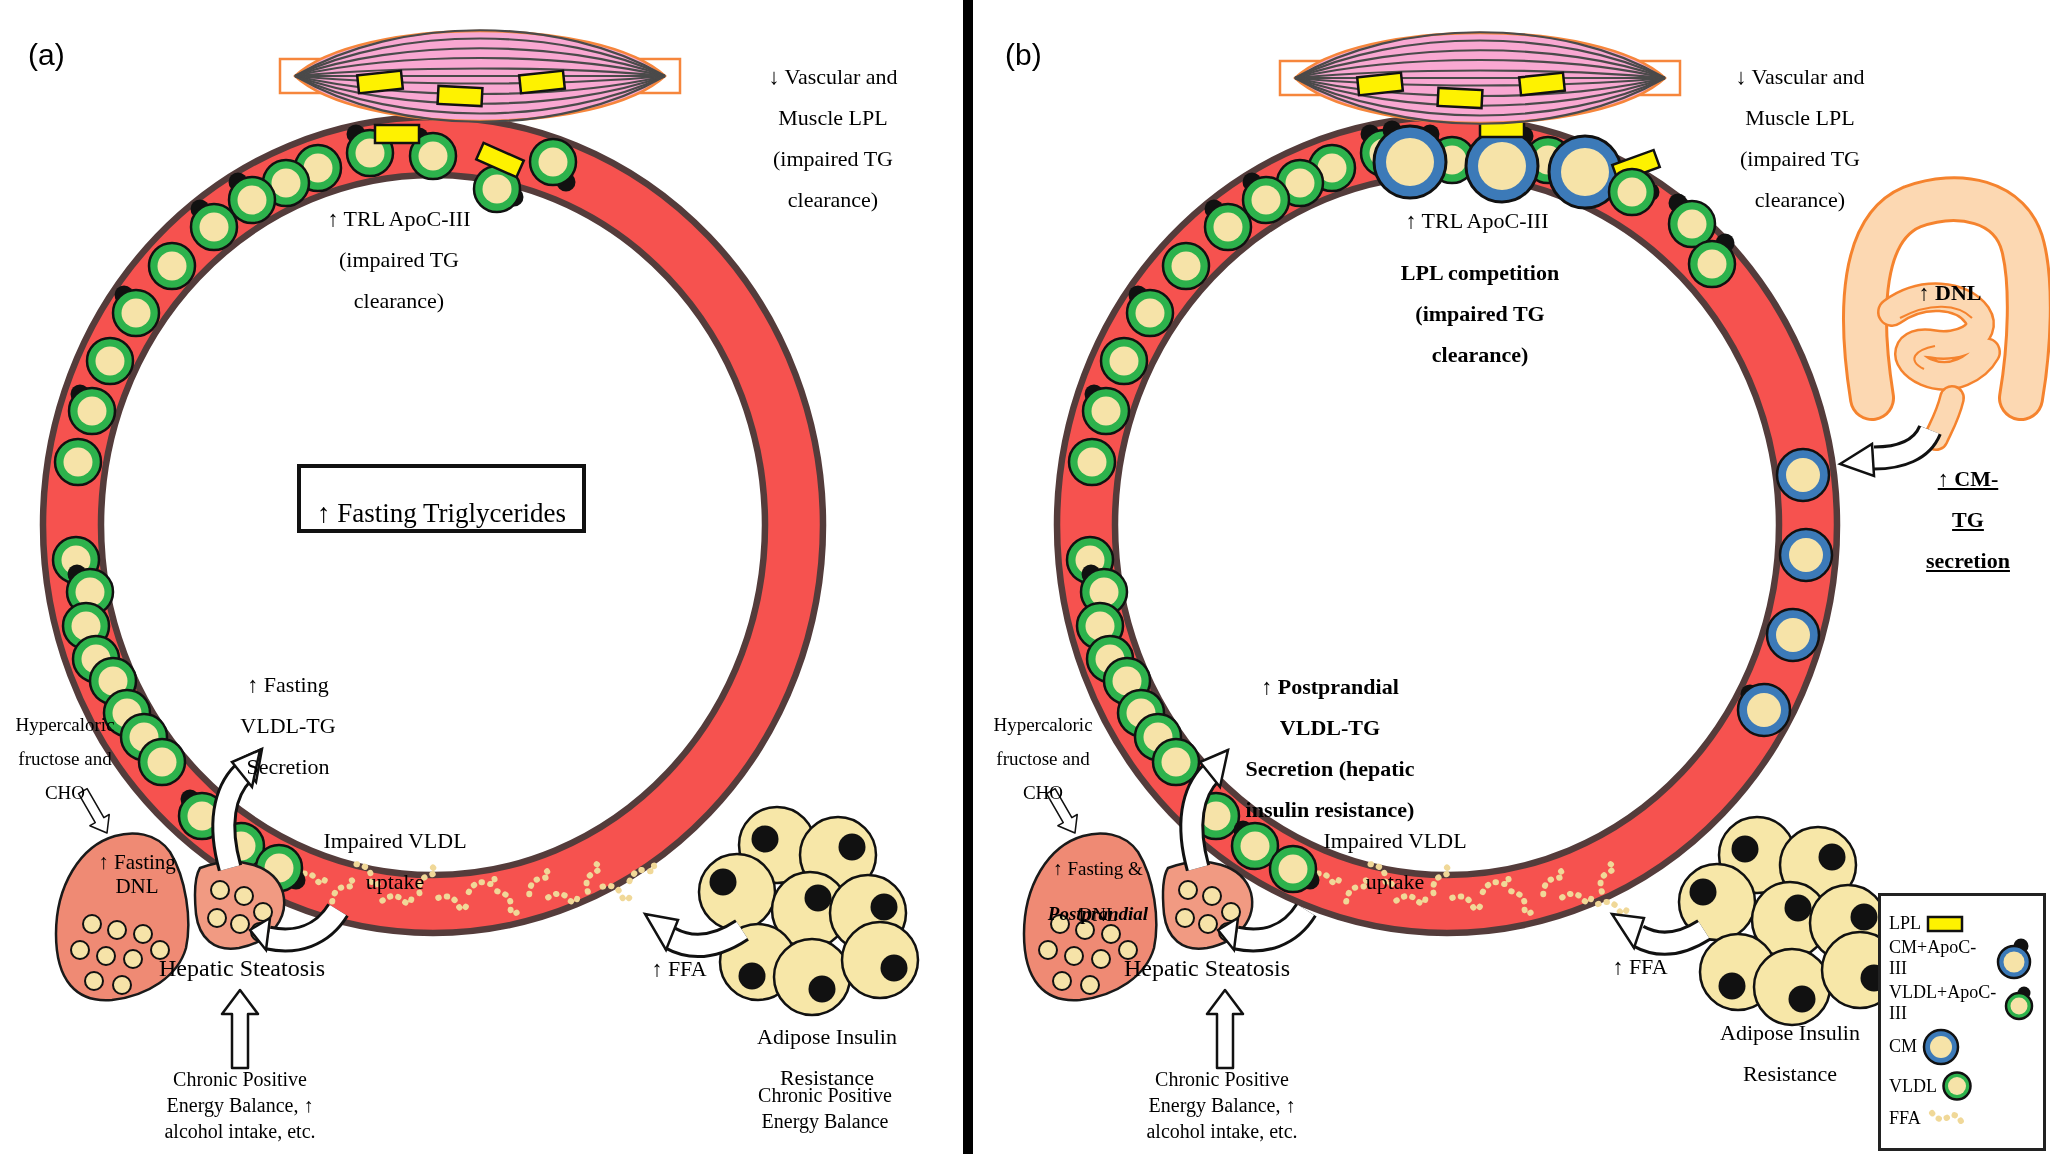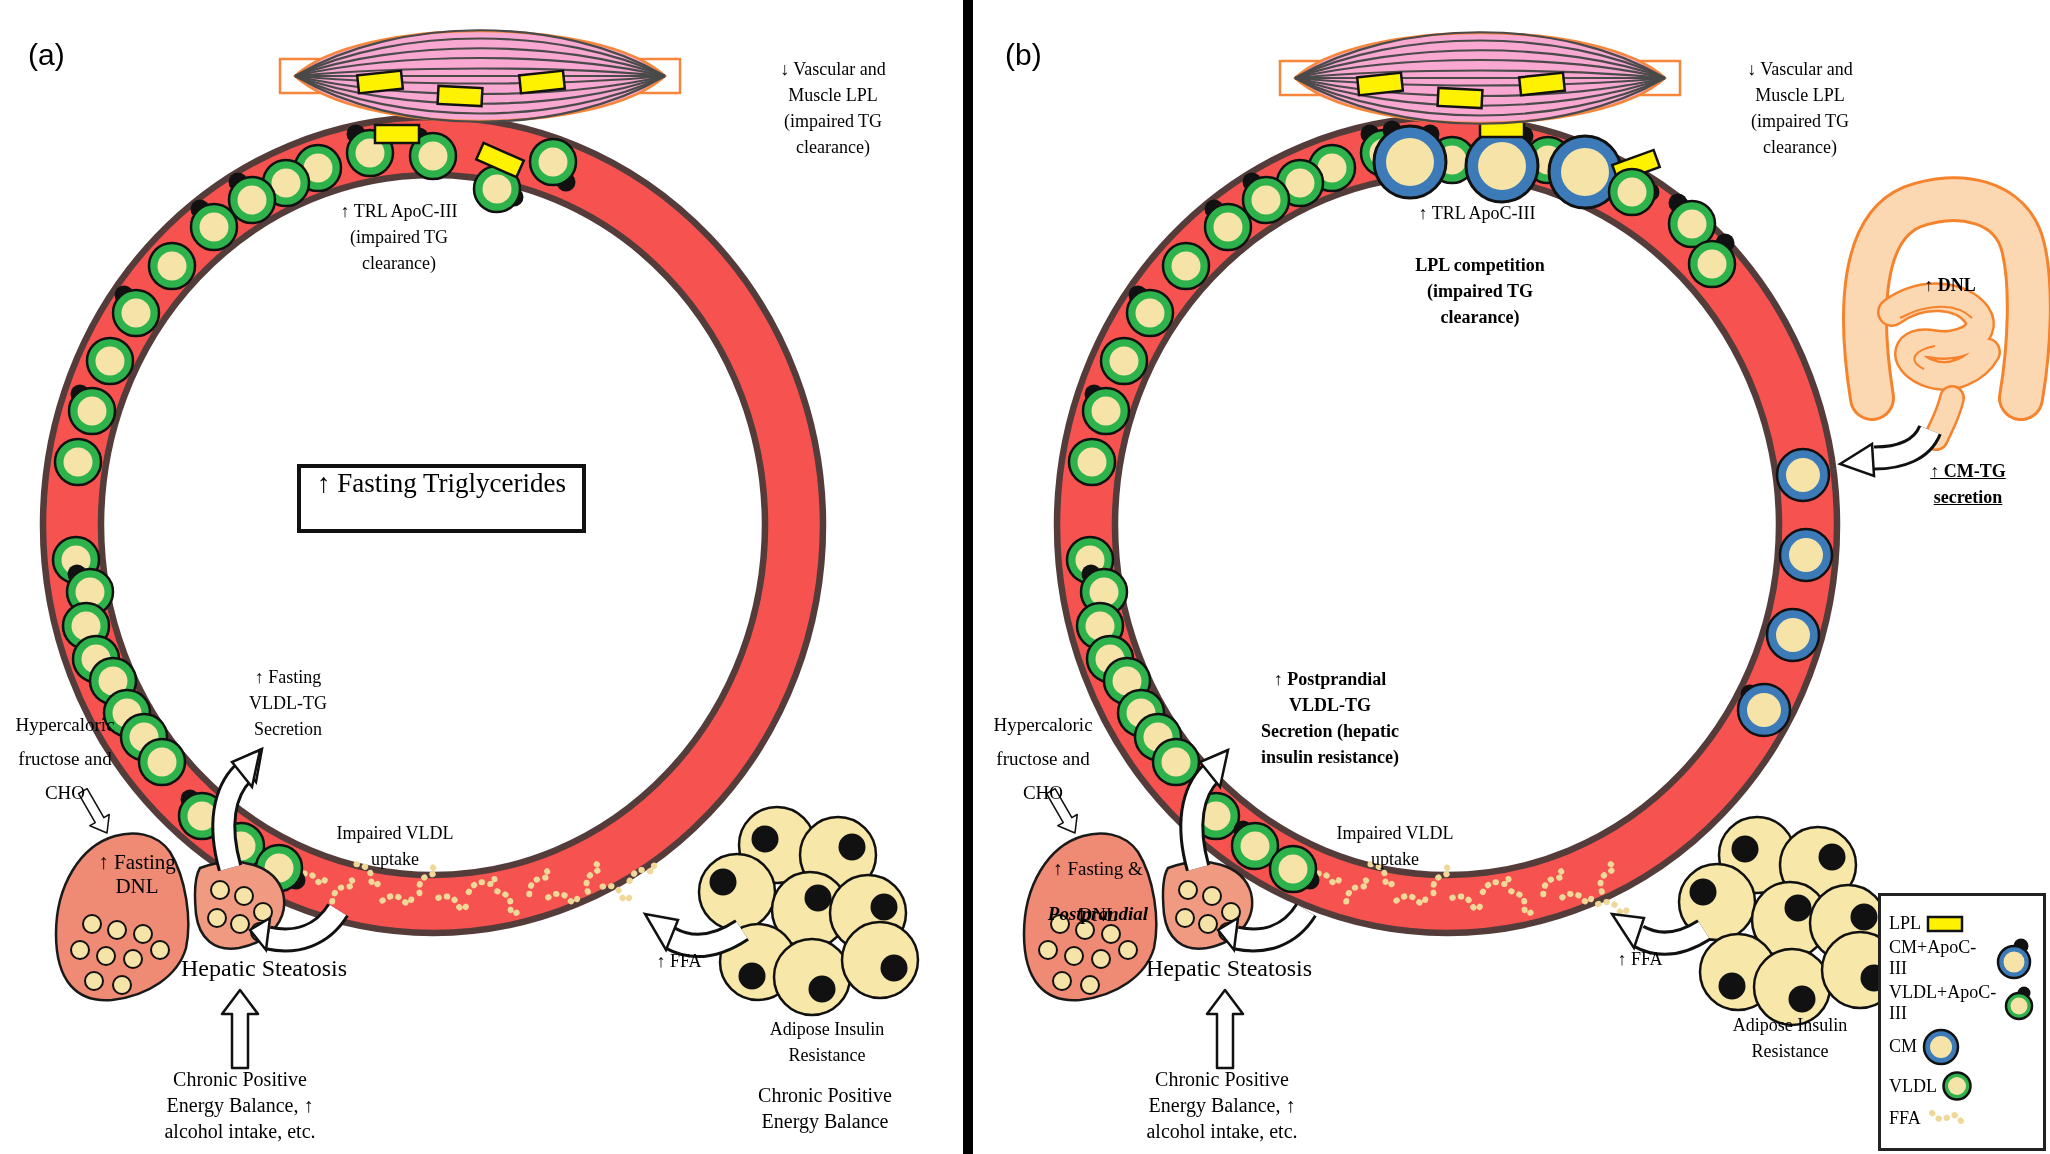--- a/index.html
+++ b/index.html
@@ -1,29 +1,29 @@
 <!DOCTYPE html>
 <html><head>
 <meta charset="utf-8">
 <style>
   html,body{margin:0;padding:0;background:#fff;}
   #stage{position:relative;width:2050px;height:1154px;background:#fff;overflow:hidden;
          font-family:"Liberation Serif",serif;color:#000;}
   #art{position:absolute;left:0;top:0;}
   .txt{position:absolute;text-align:center;white-space:pre-line;transform:translateX(-50%);
-       font-size:18px;line-height:26px;}
+       font-size:22px;line-height:41px;}
   .bold{font-weight:bold;}
   .sans{font-family:"Liberation Sans",sans-serif;transform:none;text-align:left;}
   .s30{font-size:30px;line-height:34px;}
-  .s24{font-size:24px;line-height:30px;margin-left:22px;}
+  .s24{font-size:24px;line-height:30px;}
   .s21{font-size:21px;line-height:24px;}
   .s20{font-size:20px;line-height:26px;}
   .s19{font-size:19px;line-height:34px;}
   .cbox{position:absolute;border:4px solid #111;background:#fff;display:flex;
-        align-items:flex-start;justify-content:center;text-align:center;white-space:pre-line;}
+        align-items:flex-end;justify-content:center;text-align:center;white-space:pre-line;}
   #box-a{left:297px;top:464px;width:281px;height:61px;font-size:27px;}
   #box-b{left:1263px;top:461px;width:462px;height:112px;font-size:30px;line-height:42px;}
   #divider{position:absolute;left:963px;top:0;width:10px;height:1154px;background:#000;}
   #legend{position:absolute;left:1878px;top:893px;width:168px;height:258px;background:#fff;
           border:3px solid #222;box-sizing:border-box;display:flex;flex-direction:column;
           justify-content:space-around;padding:16px 8px;}
   .lrow{display:flex;align-items:center;gap:3px;font-size:18px;}
   .lrow svg{flex:0 0 auto;}
 </style>
 </head>

